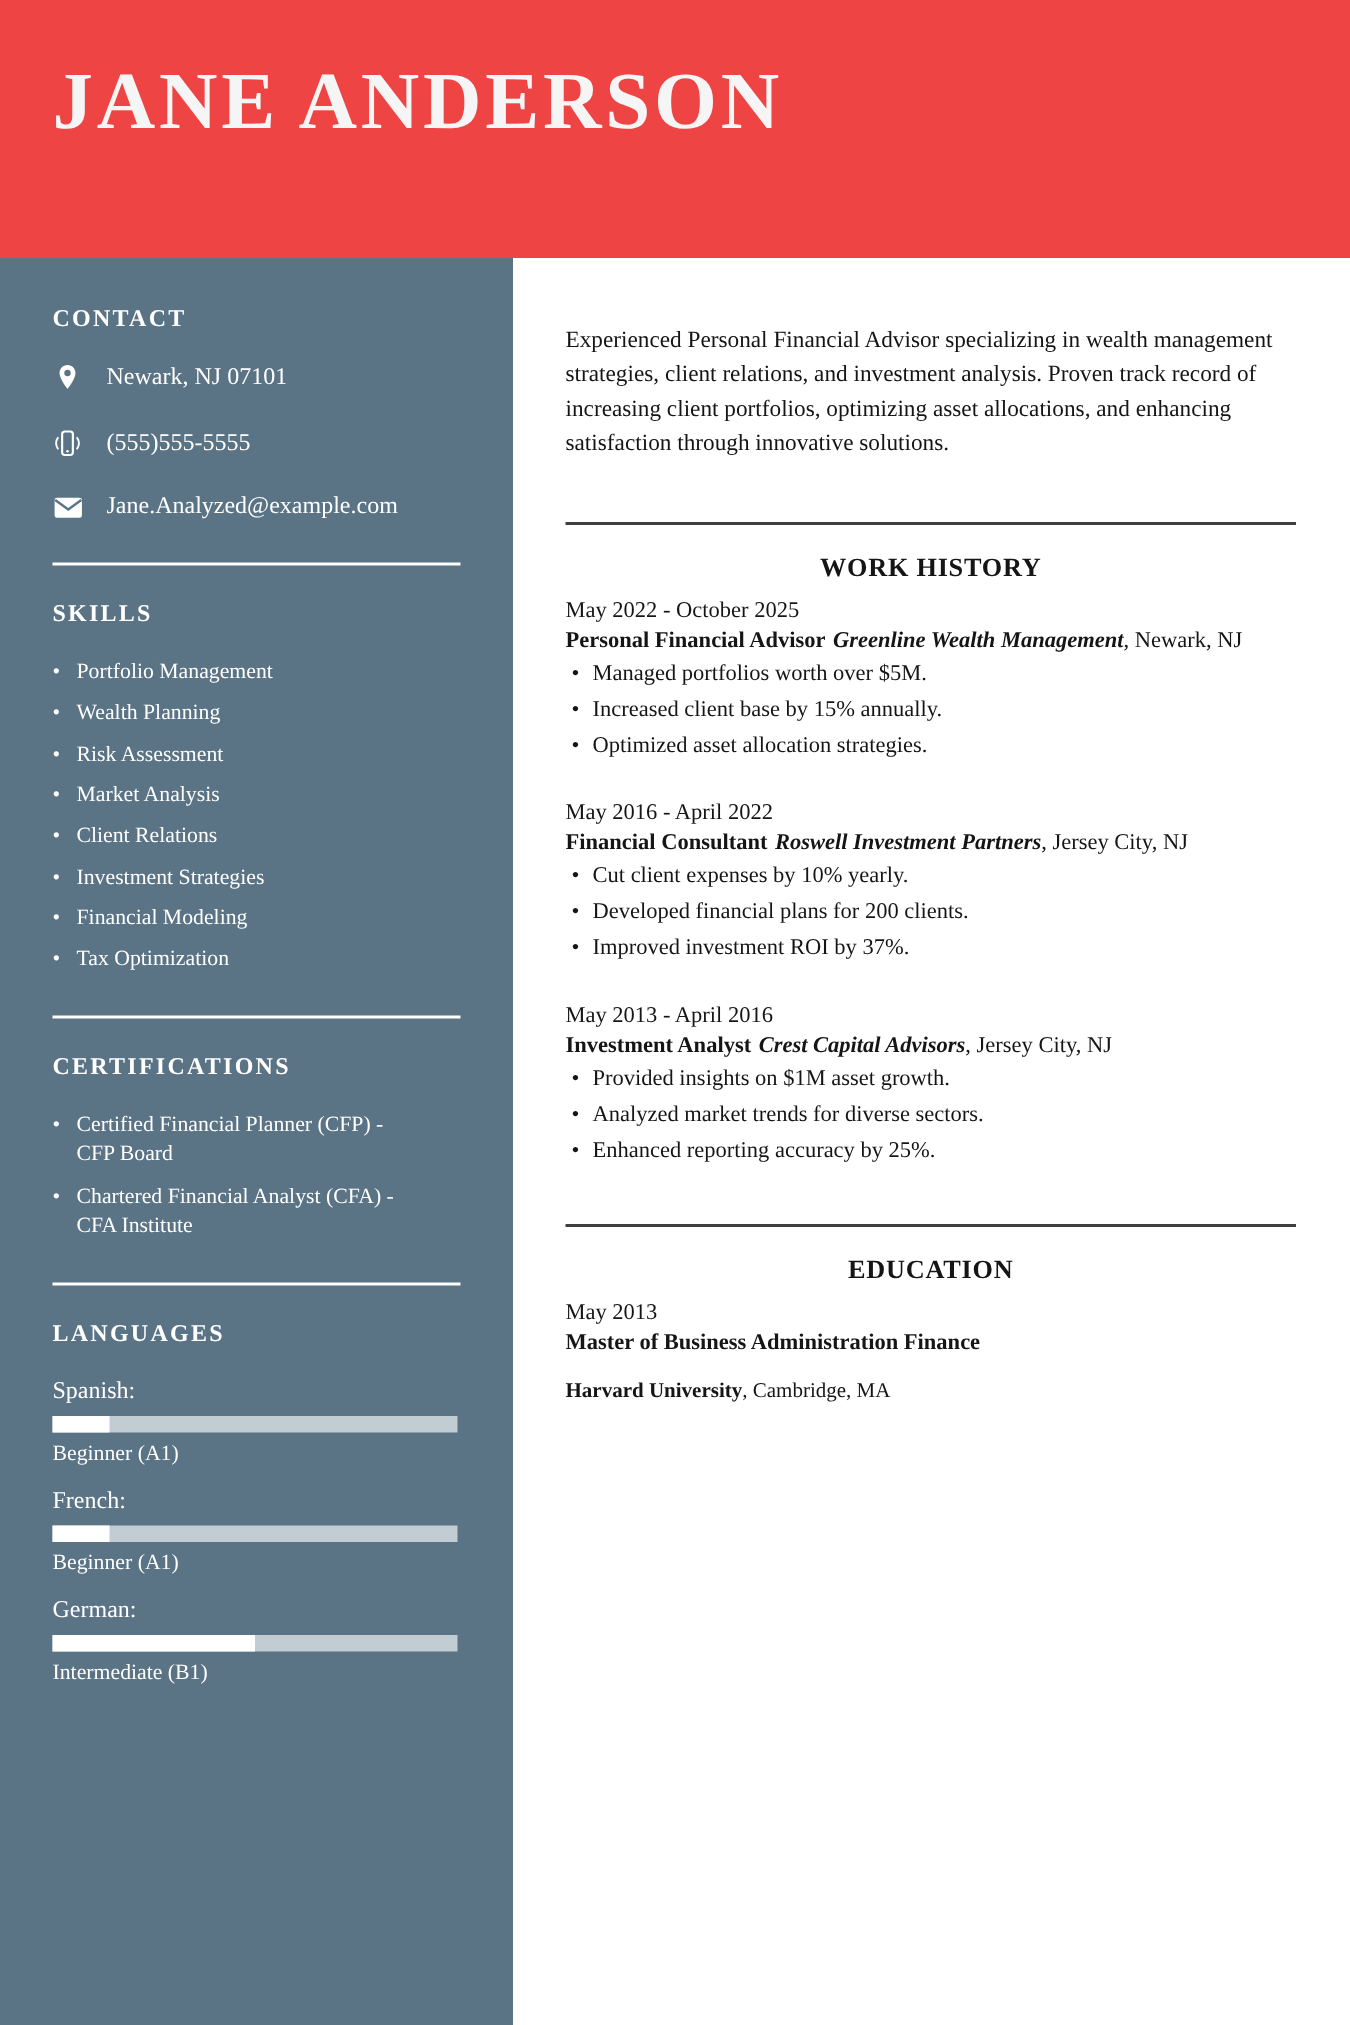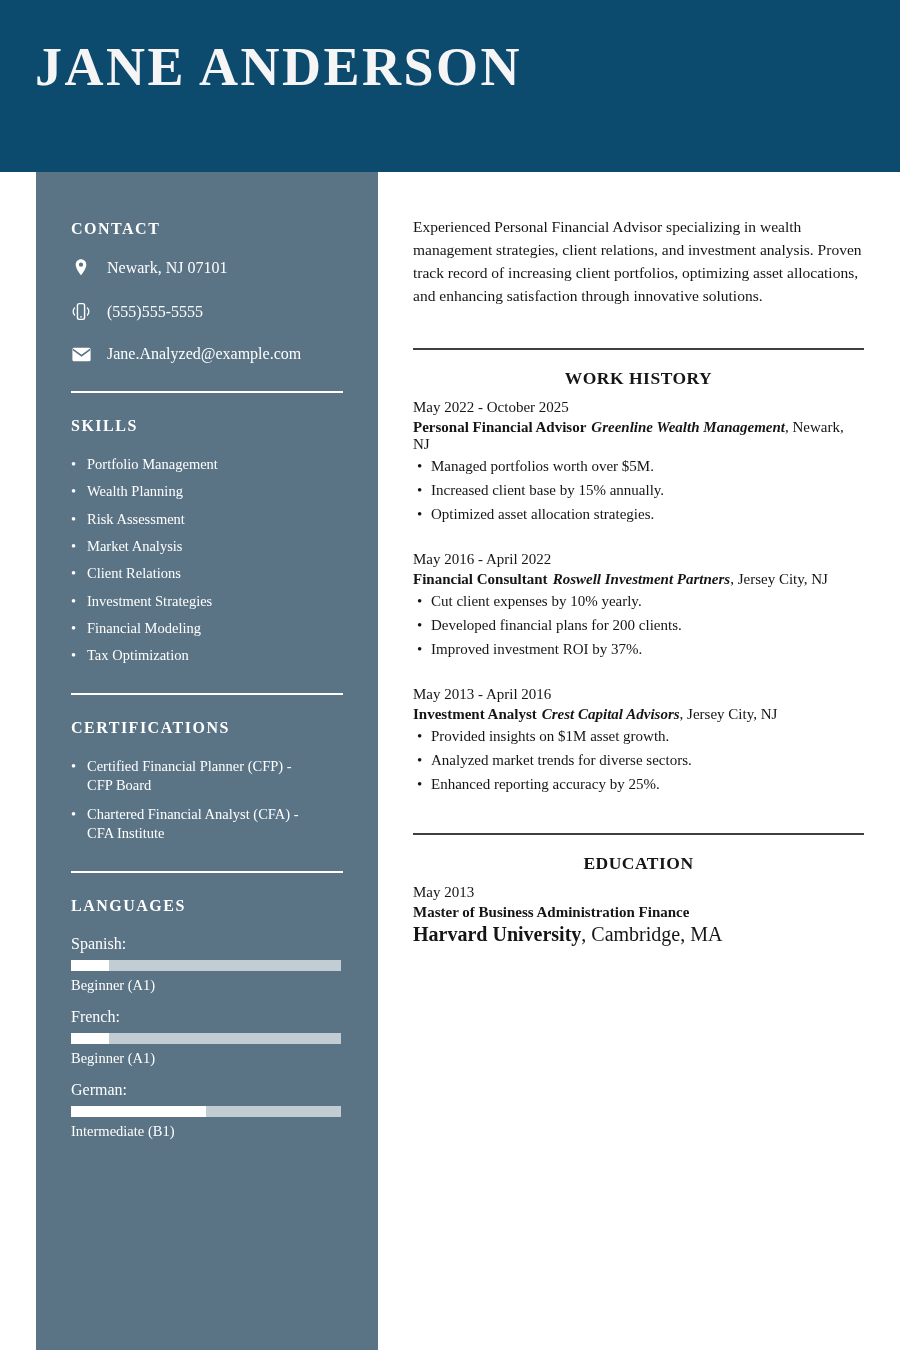--- a/index.html
+++ b/index.html
@@ -8,21 +8,21 @@
     width: 900px; height: 1350px;
     font-family: "Liberation Serif", serif;
     background: #ffffff;
     color: #151515;
     overflow: hidden;
   }
   .page { width: 900px; height: 1350px; display: flex; flex-direction: column; }
 
   
   .header {
-    background: #0c4a6e;
+    background: #ef4444;
     height: 172px;
     flex: 0 0 172px;
     padding: 36px 0 16px 35px;
   }
   .header h1 {
     margin: 0;
     color: #f5f5f5;
     font-size: 54px;
     font-weight: 700;
     letter-spacing: 2.5px;
@@ -30,22 +30,21 @@
 
   
   .columns { display: flex; flex: 1 1 auto; min-height: 0; }
 
   
   .sidebar {
     flex: 0 0 342px;
     width: 342px;
     background: #5a7385;
     color: #ffffff;
-    padding: 48px 35px 40px 35px;
-    margin-left: 36px;
+    padding: 32px 35px 40px 35px;
   }
   .side-title {
     margin: 0 0 20px 0;
     font-size: 16px;
     font-weight: 700;
     letter-spacing: 1.5px;
   }
   .contact-item {
     display: flex;
     align-items: center;
@@ -100,21 +99,21 @@
   .role { font-weight: 700; }
   .company { font-weight: 700; font-style: italic; margin-left: 5px; }
   .loc { font-style: normal; }
   .bullets { list-style: none; margin: 0 0 28px 0; padding: 0; font-size: 15px; }
   .bullets li { position: relative; padding-left: 18px; margin-bottom: 7px; }
   .bullets li::before { content: "•"; position: absolute; left: 4px; }
   .job:last-child .bullets { margin-bottom: 0; }
 
   .edu-entry { margin-bottom: 26px; }
   .degree { font-size: 15px; font-weight: 700; margin-top: 2px; }
-  .school-line { font-size: 20px; margin-top: 2px; }
+  .school-line { font-size: 14px; margin-top: 16px; }
   .school { font-weight: 700; }
 </style>
 </head>
 <body>
 
 <div class="page">
 
   <header class="header">
     <h1>JANE ANDERSON</h1>
   </header>

